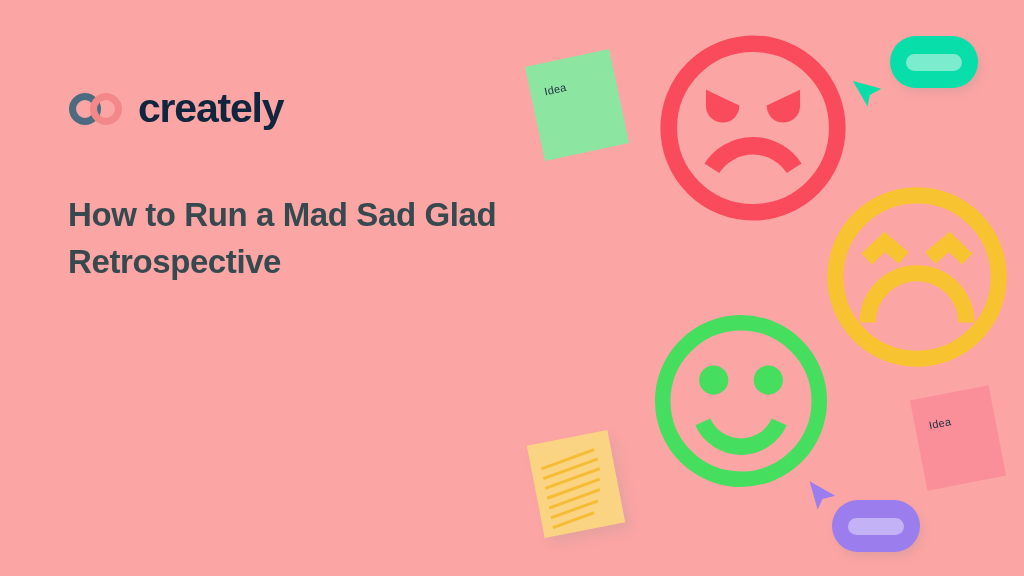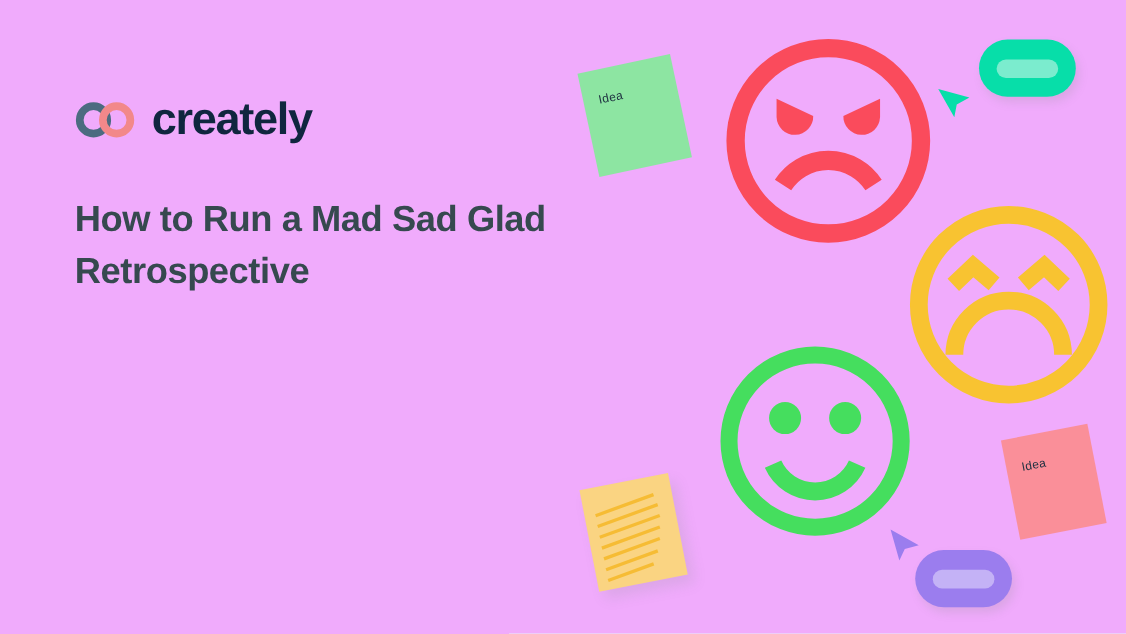--- a/index.html
+++ b/index.html
@@ -5,42 +5,42 @@
   * { margin:0; padding:0; box-sizing:border-box; }
   html, body {
     width:1024px; height:576px; overflow:hidden;
     font-family:"Liberation Sans", sans-serif;
   }
   body { background:#E9FAF5; }
 
   .canvas {
     position:relative;
     width:1024px; height:576px;
-    background:#f0abfc;
+    background:#fca5a5;
   }
 
   
   .brand {
     position:absolute;
     left:68px; top:88px;
     display:flex; align-items:center; gap:14px;
   }
   .brand-mark { width:56px; height:34px; display:block; }
   .brand-name {
     font-size:41px;
     font-weight:bold;
     letter-spacing:-1.2px;
     color:#10263F;
     line-height:1;
   }
 
   
   .headline {
     position:absolute;
-    left:68px; top:176px;
+    left:68px; top:192px;
     width:430px;
     font-size:33px;
     font-weight:bold;
     line-height:1.42;
     letter-spacing:-0.4px;
     color:#36494F;
   }
 
   
   .face { position:absolute; }

